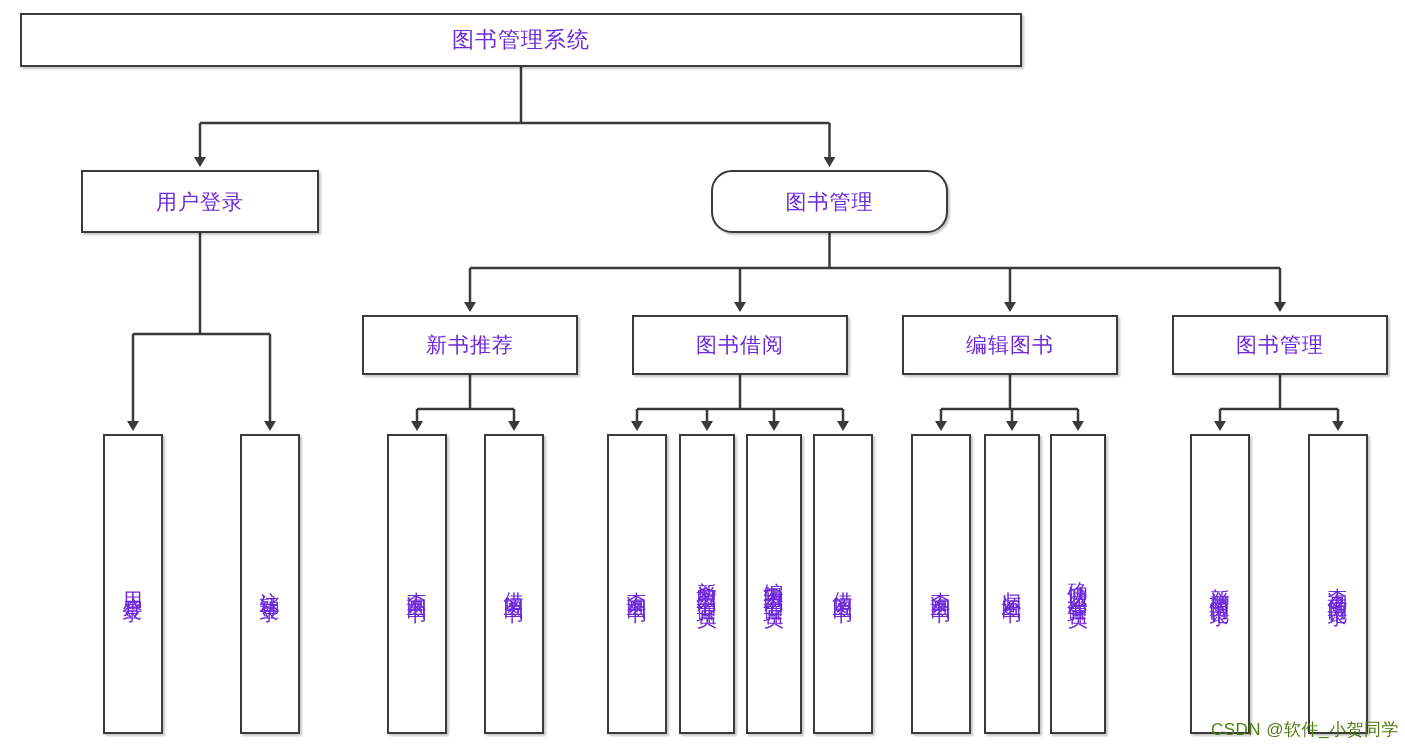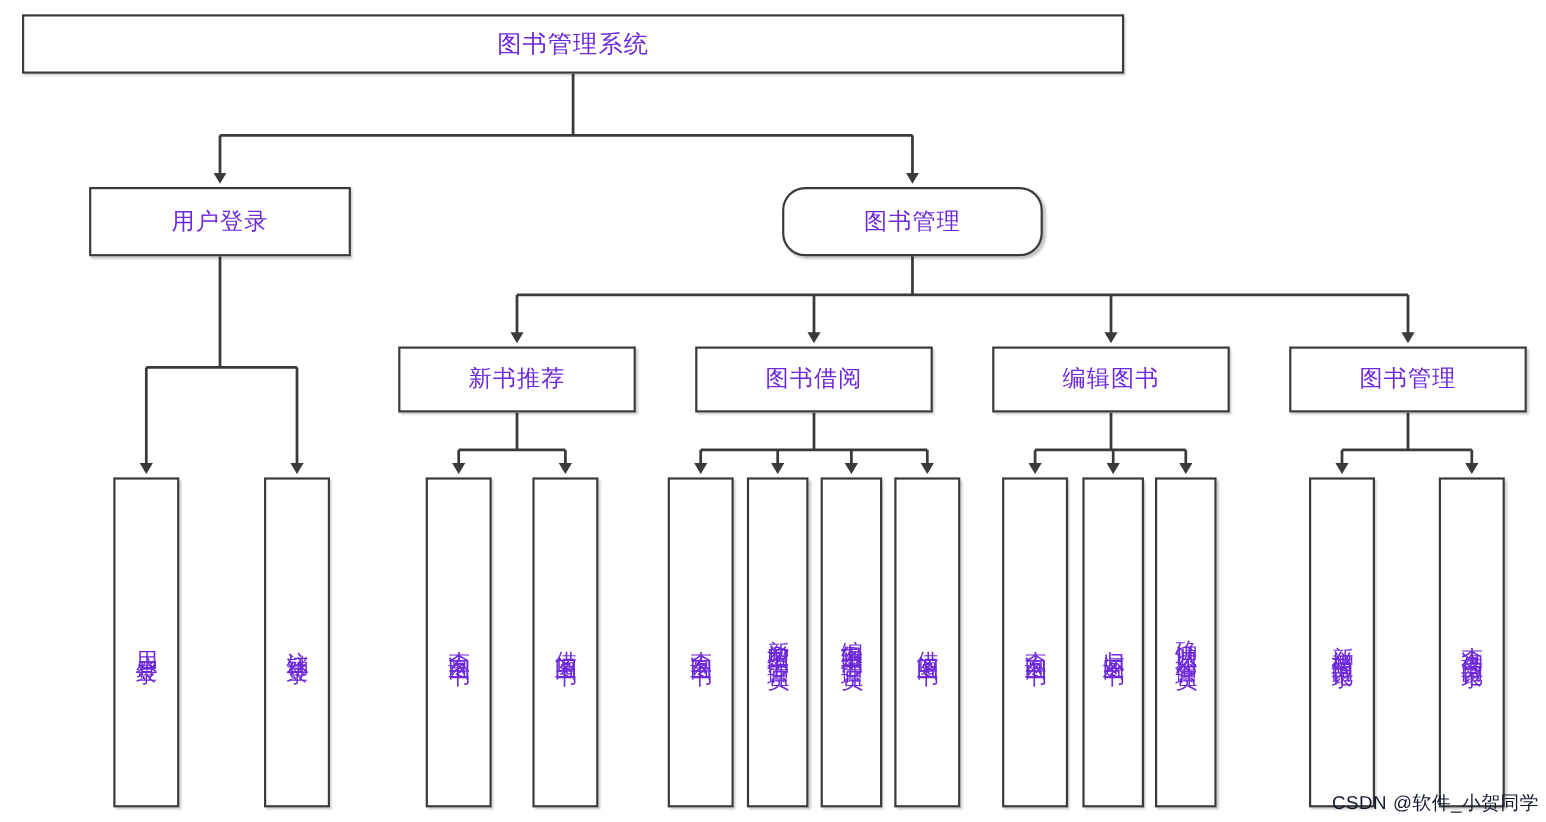--- a/index.html
+++ b/index.html
@@ -56,21 +56,21 @@
     font-size: 20px;
     letter-spacing: 4px;
     white-space: nowrap;
     line-height: 1;
   }
   .watermark {
     position: absolute;
     right: 6px;
     bottom: 6px;
     font-size: 17px;
-    color: #0f172a;
+    color: #4d7c0f;
     z-index: 5;
     white-space: nowrap;
     letter-spacing: 0.5px;
   }
 </style>
 </head>
 <body>
 
 <div id="diagram-root">
 

